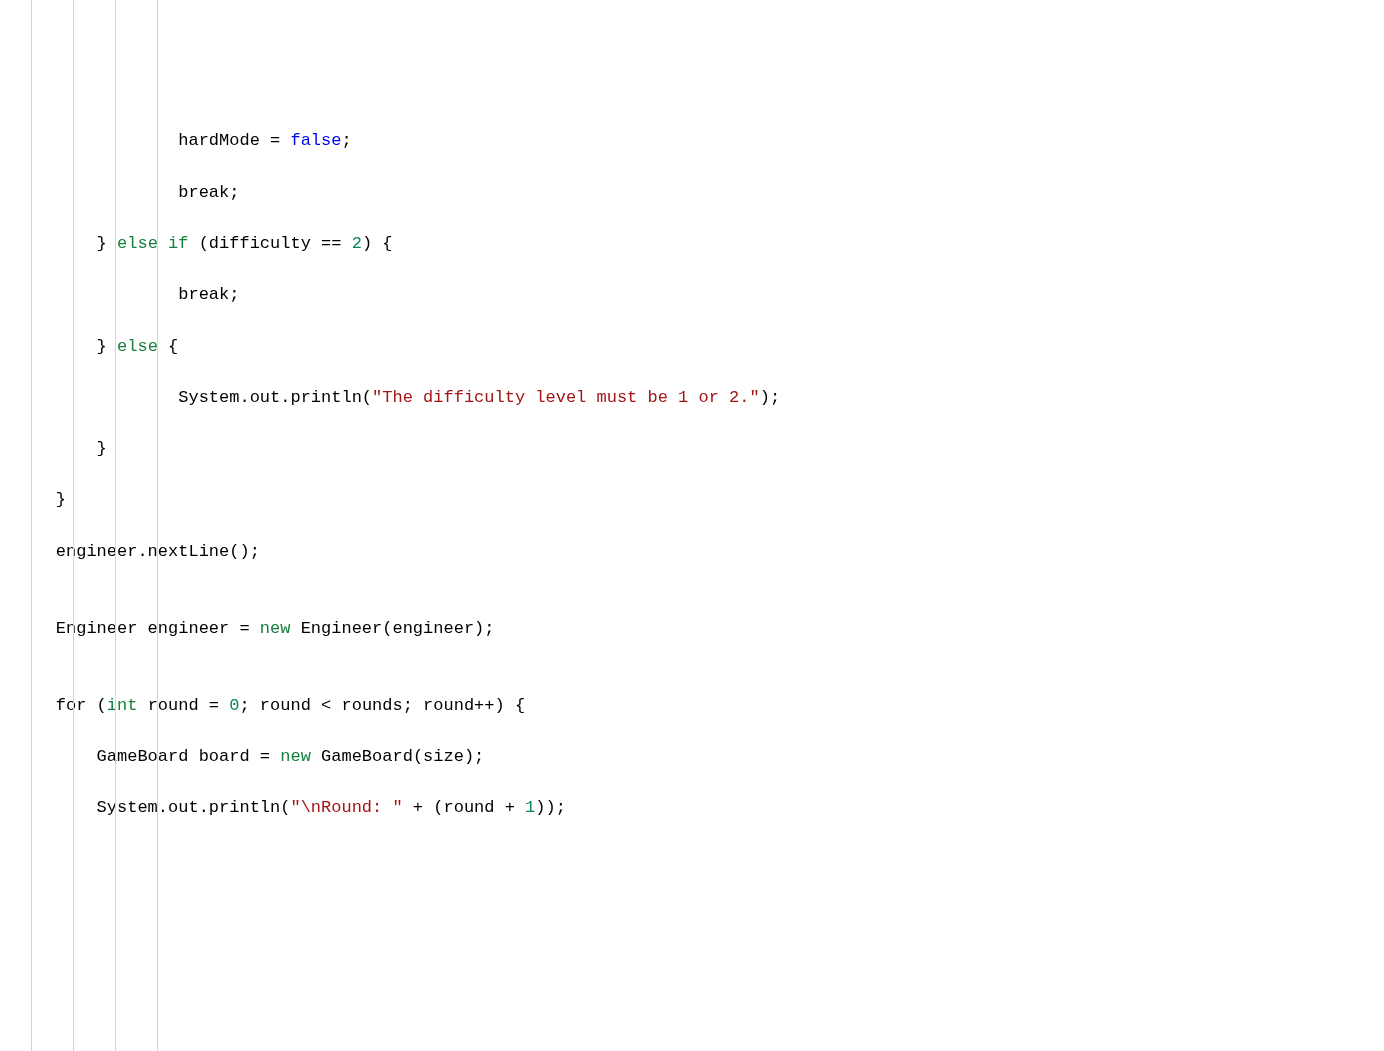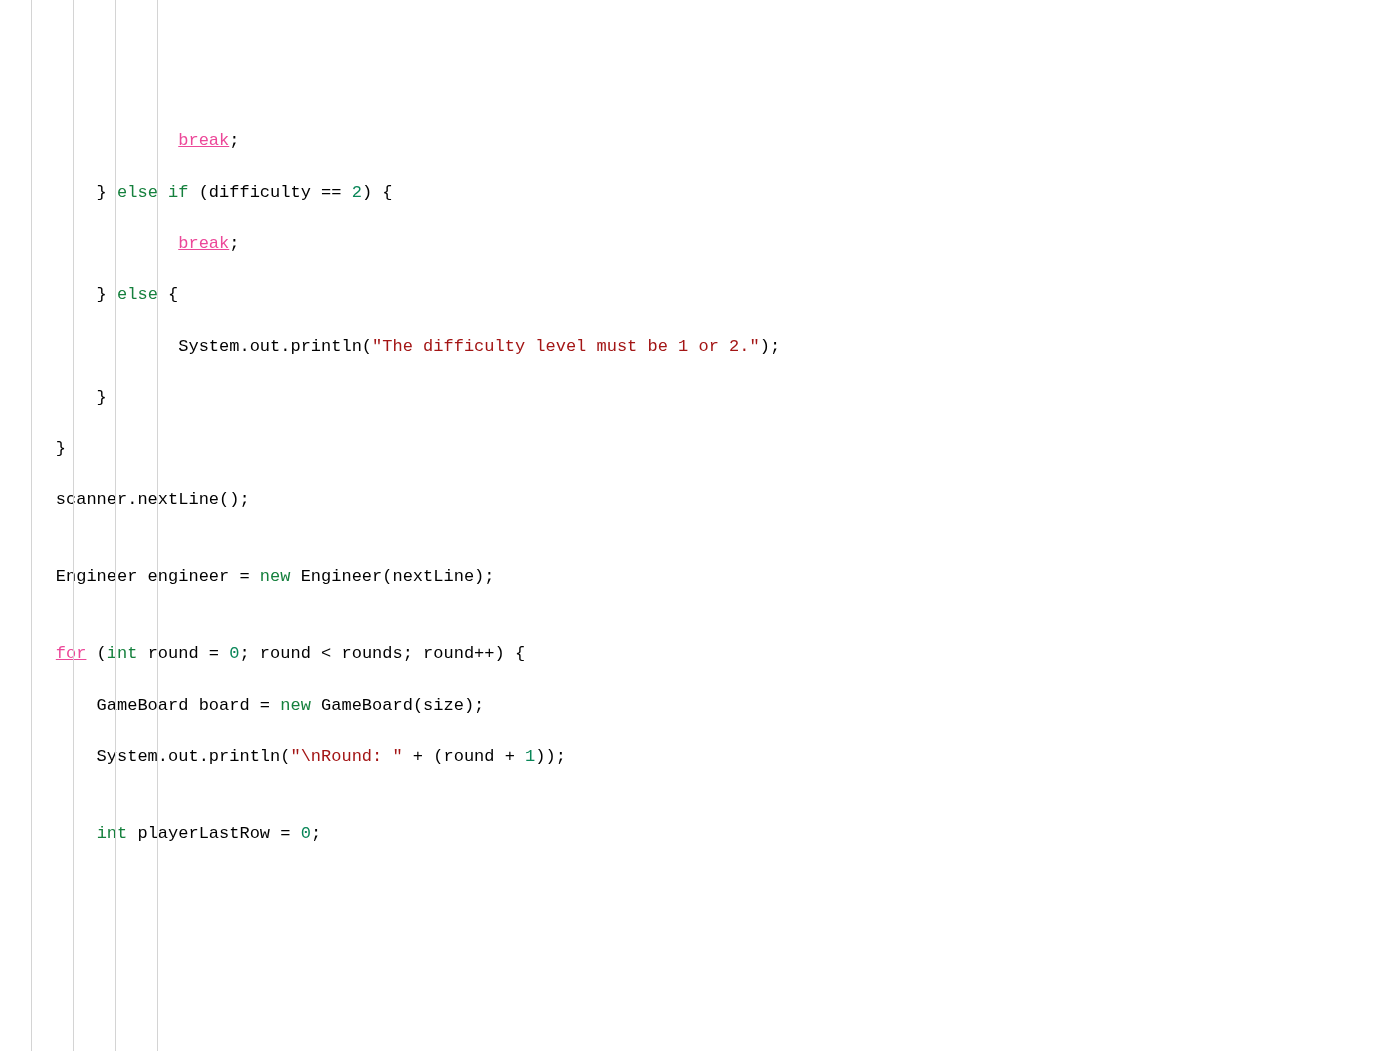--- a/index.html
+++ b/index.html
@@ -21,49 +21,49 @@
       position: relative;
     }
     .guide-line {
       position: absolute;
       width: 1px;
       background: #d4d4d4;
       top: 0;
       bottom: 0;
     }
     .kw-blue { color: #15803d; }
-    .kw-control { color: #ec4899; text-decoration: underline; }
+    .kw-control { color: #000000; }
     .str { color: #a31515; }
     .num { color: #098658; }
     .bool { color: #0000ff; }
   </style>
 </head>
 <body>
 
 <div class="code-container">
 <div class="guide-line" style="left:16px;"></div>
 <div class="guide-line" style="left:58px;"></div>
 <div class="guide-line" style="left:100px;"></div>
 <div class="guide-line" style="left:142px;"></div>
+<div><span>                hardMode = </span><span class="bool">false</span><span>;</span></div>
 <div><span>                </span><span class="kw-control">break</span><span>;</span></div>
 <div><span>        } </span><span class="kw-blue">else</span><span> </span><span class="kw-blue">if</span><span> (difficulty == </span><span class="num">2</span><span>) {</span></div>
 <div><span>                </span><span class="kw-control">break</span><span>;</span></div>
 <div><span>        } </span><span class="kw-blue">else</span><span> {</span></div>
 <div><span>                System.out.println(</span><span class="str">"The difficulty level must be 1 or 2."</span><span>);</span></div>
 <div><span>        }</span></div>
 <div><span>    }</span></div>
-<div><span>    scanner.nextLine();</span></div>
+<div><span>    engineer.nextLine();</span></div>
 <div><span></span></div>
-<div><span>    Engineer engineer = </span><span class="kw-blue">new</span><span> Engineer(nextLine);</span></div>
+<div><span>    Engineer engineer = </span><span class="kw-blue">new</span><span> Engineer(engineer);</span></div>
 <div><span></span></div>
 <div><span>    </span><span class="kw-control">for</span><span> (</span><span class="kw-blue">int</span><span> round = </span><span class="num">0</span><span>; round &lt; rounds; round++) {</span></div>
 <div><span>        GameBoard board = </span><span class="kw-blue">new</span><span> GameBoard(size);</span></div>
 <div><span>        System.out.println(</span><span class="str">"\nRound: "</span><span> + (round + </span><span class="num">1</span><span>));</span></div>
 <div><span></span></div>
-<div><span>        </span><span class="kw-blue">int</span><span> playerLastRow = </span><span class="num">0</span><span>;</span></div>
 
 
 <div><span></span></div>
 
 
 
 
 
 
 

